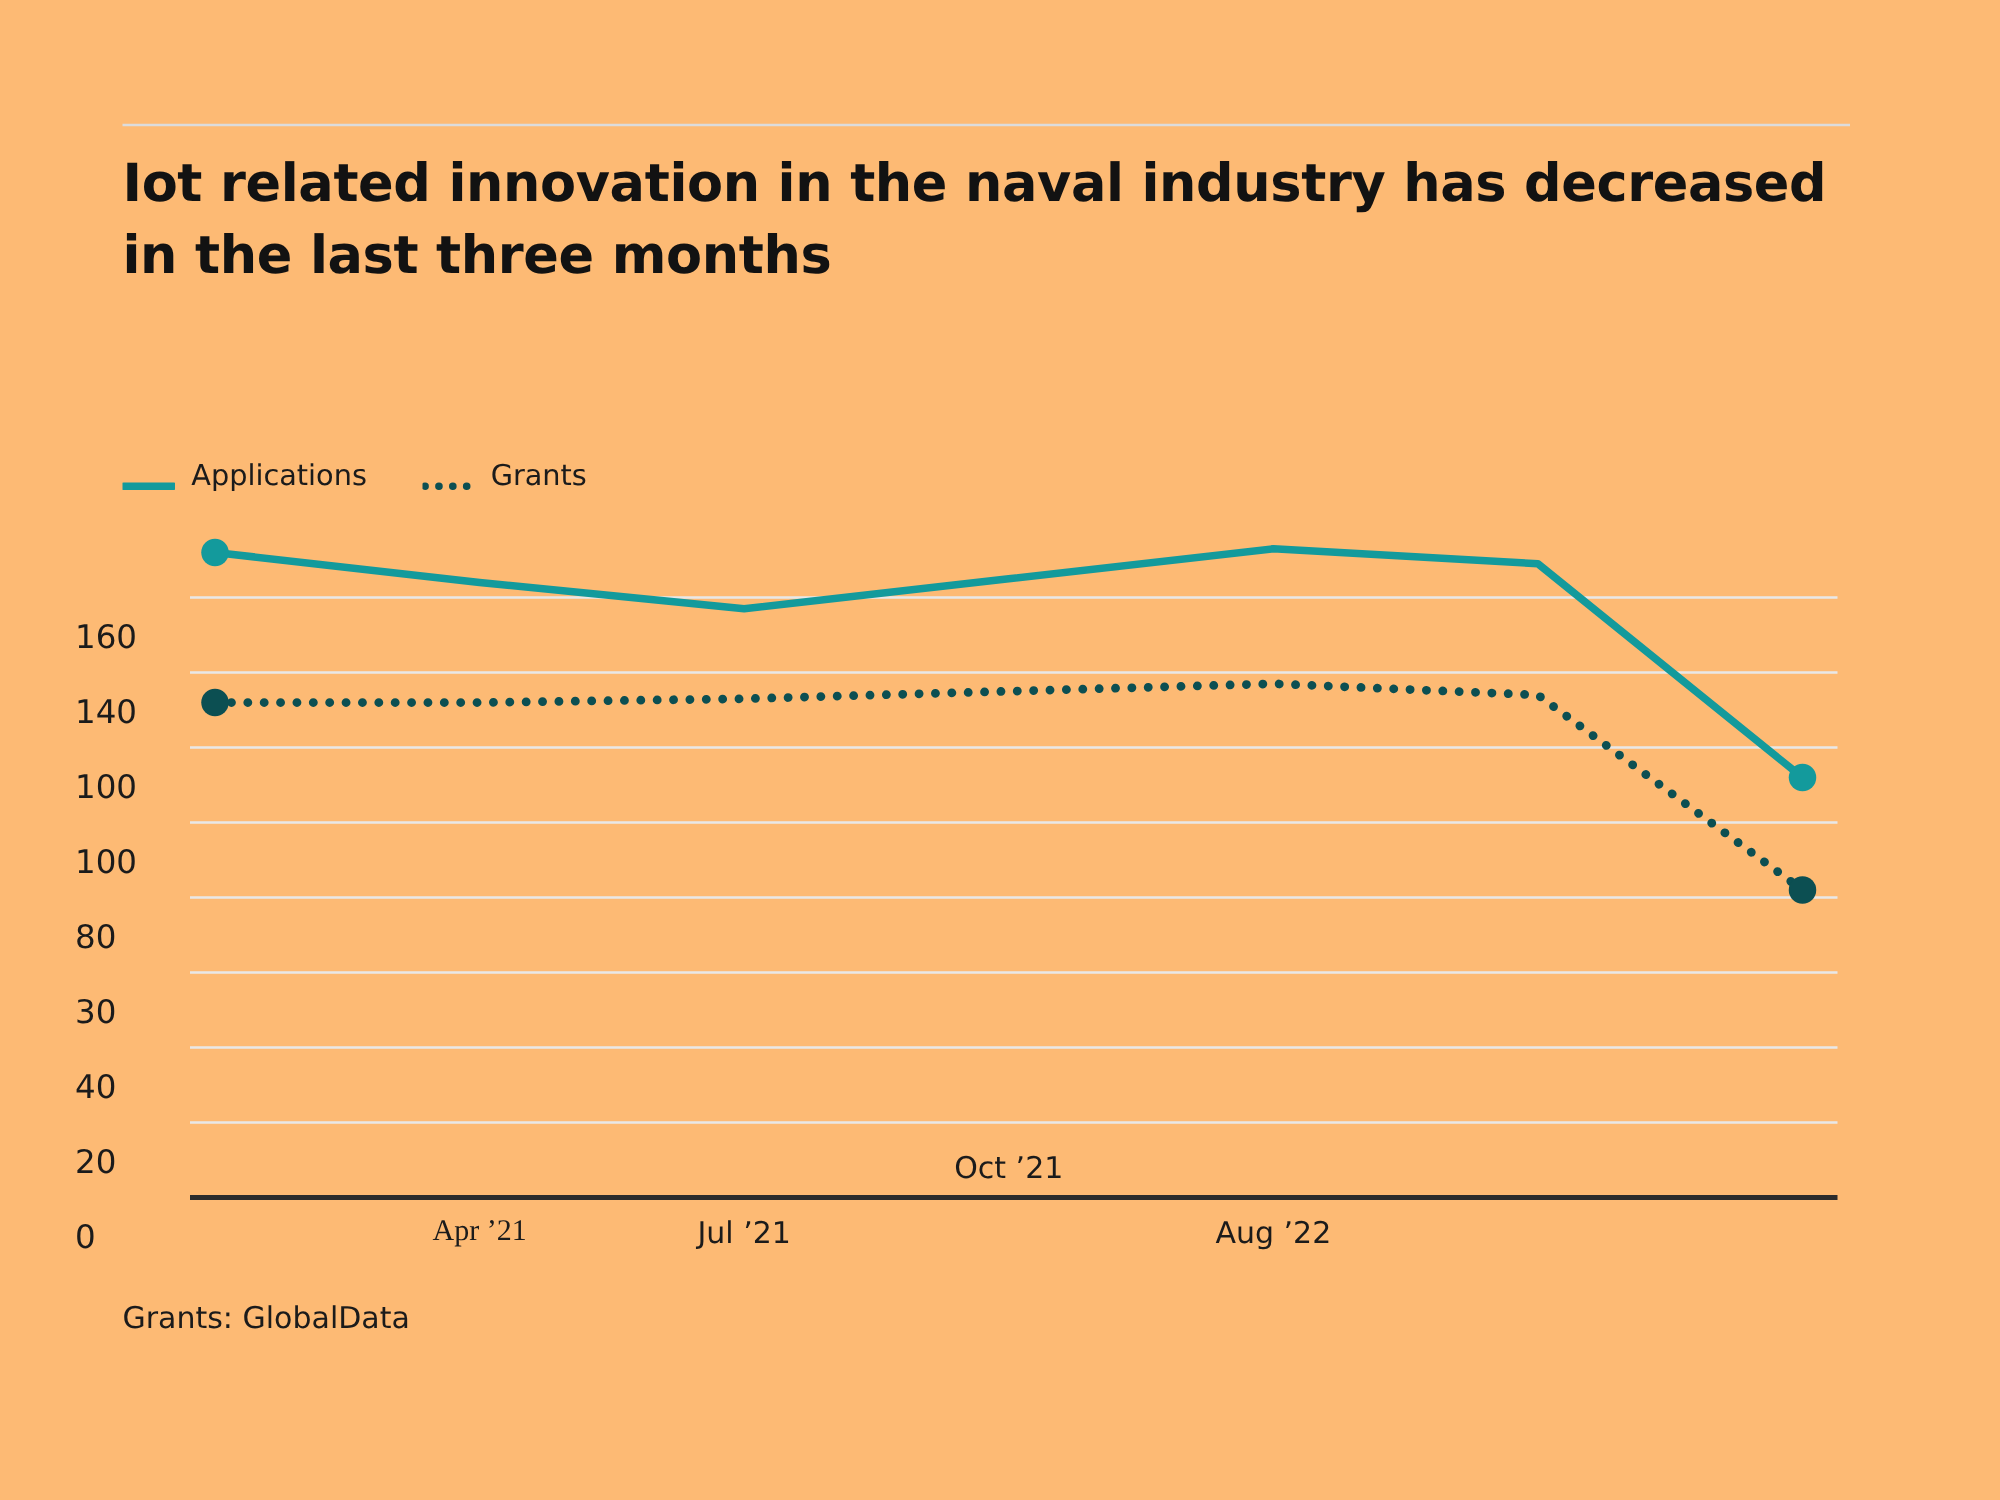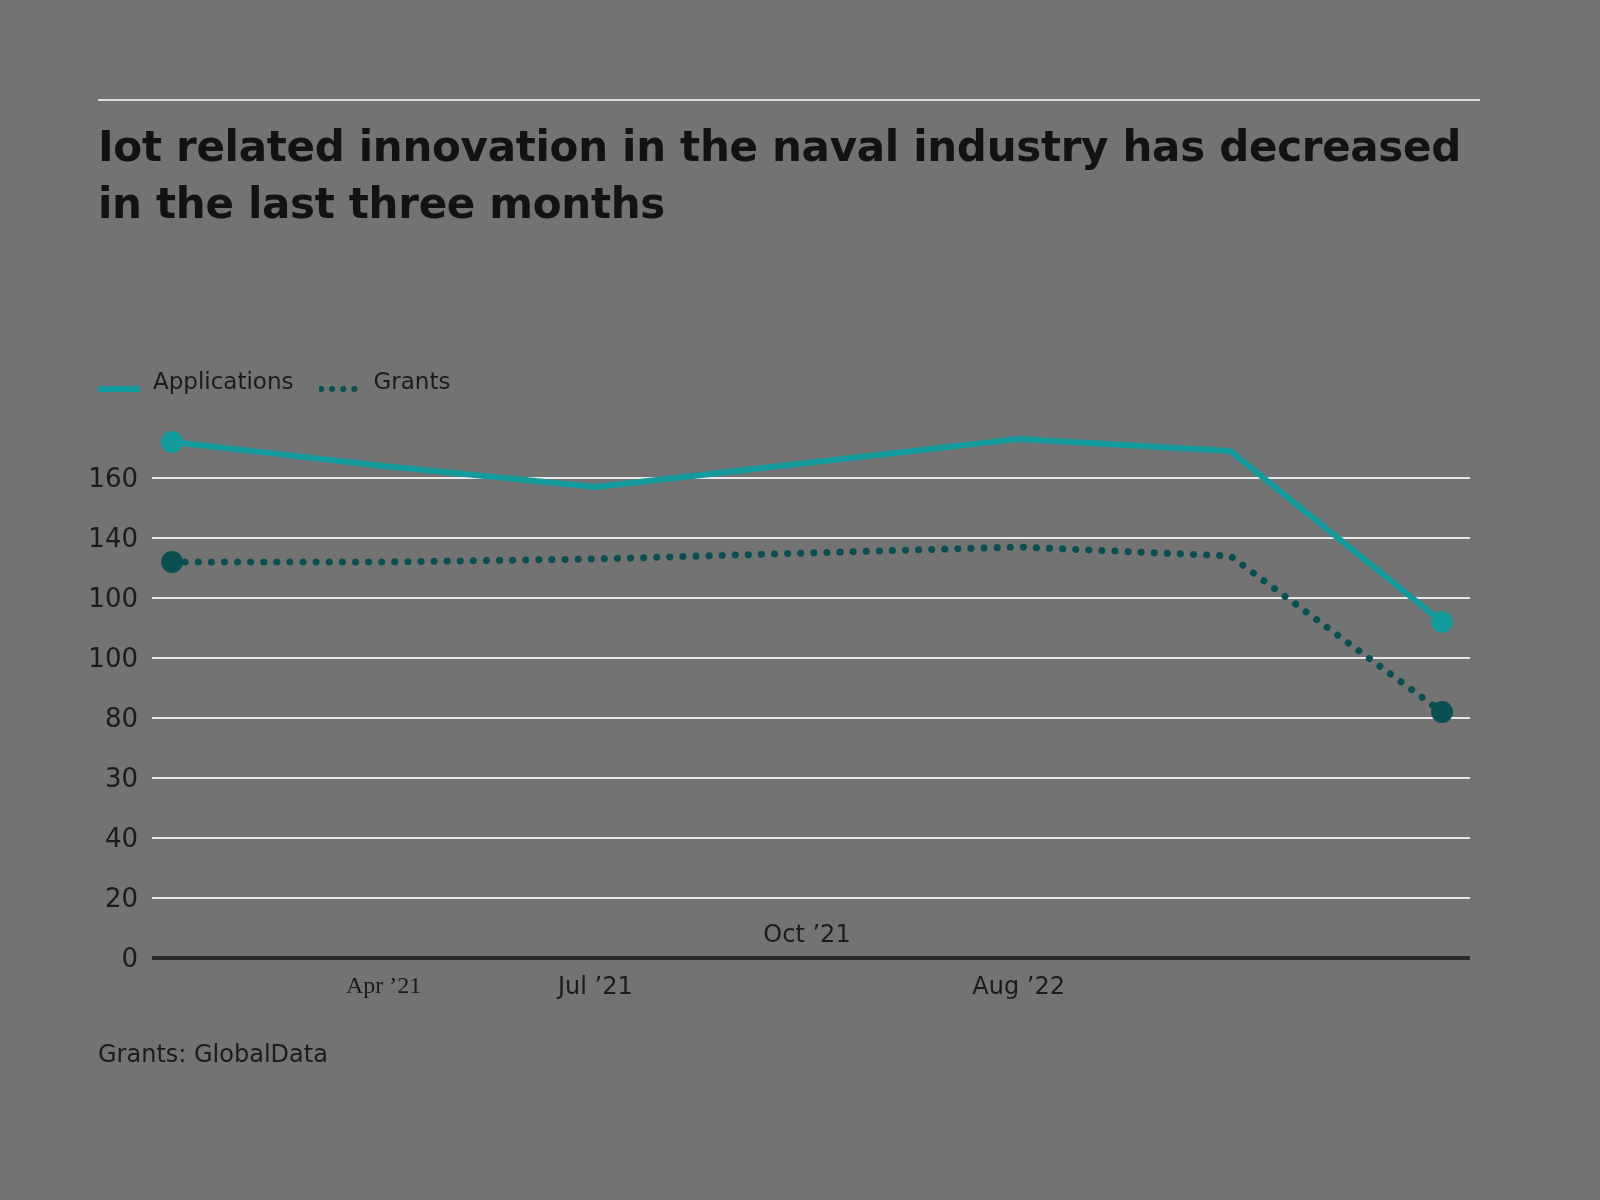--- a/index.html
+++ b/index.html
@@ -11,21 +11,21 @@
     width: 1600px;
     height: 1200px;
     font-family: "DejaVu Sans", "Liberation Sans", sans-serif;
     color: #1a1a1a;
     overflow: hidden;
   }
   #page {
     position: relative;
     width: 1600px;
     height: 1200px;
-    background: #737373;
+    background: #fdba74;
   }
   .top-rule {
     position: absolute;
     left: 98px;
     top: 99px;
     width: 1382px;
     height: 2px;
     background: #dcdcdc;
   }
   .title {
@@ -48,21 +48,21 @@
     font-weight: 400;
     line-height: 1.42;
     color: #1b1b1b;
   }
   .legend {
     position: absolute;
     left: 98px;
     top: 368px;
     display: flex;
     align-items: flex-end;
-    gap: 25px;
+    gap: 44px;
   }
   .legend-entry {
     display: flex;
     align-items: center;
     gap: 13px;
   }
   .legend-swatch {
     width: 42px;
     height: 6px;
     display: block;
@@ -90,22 +90,23 @@
     position: absolute;
     left: 98px;
     top: 1040px;
     font-size: 24px;
     color: #1b1b1b;
   }
   .ytick-label {
     position: absolute;
     font-size: 26px;
     color: #1b1b1b;
-    text-align: right;
+    text-align: left;
     transform: translateY(-50%);
+    margin-top: 32px;
   }
   .xtick-label {
     position: absolute;
     font-size: 24px;
     color: #1b1b1b;
     text-align: center;
     transform: translateX(-50%);
   }
 </style>
 </head>

